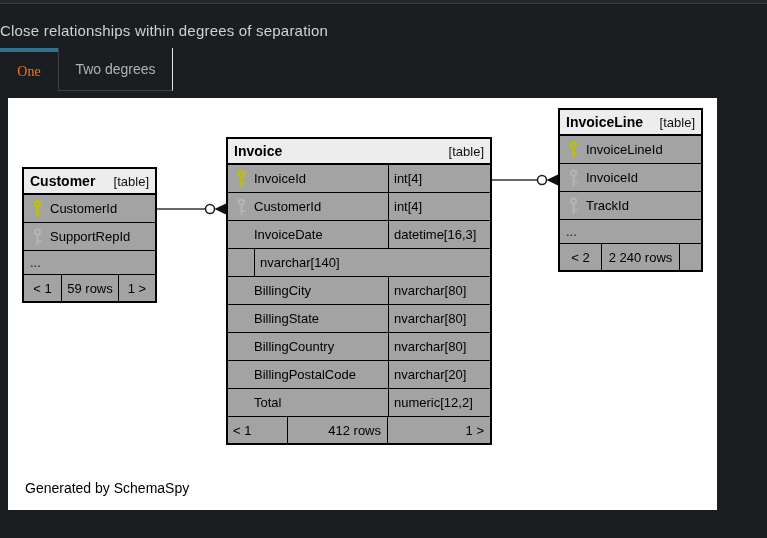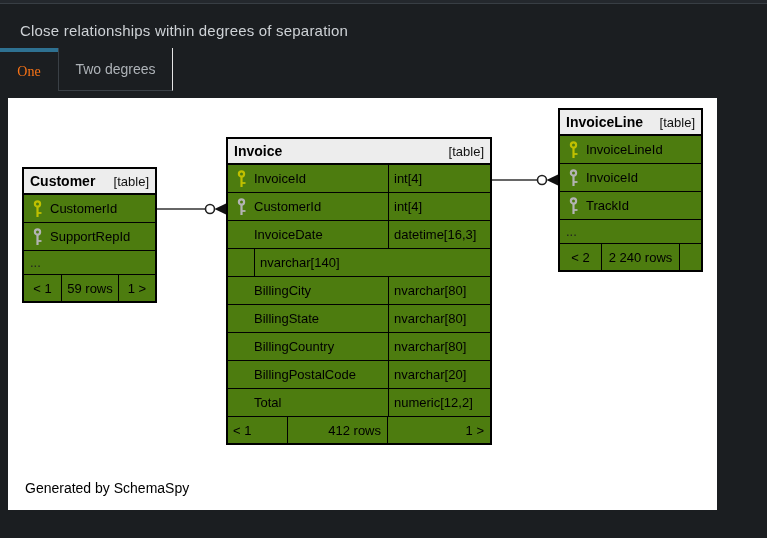--- a/index.html
+++ b/index.html
@@ -7,21 +7,21 @@
   body {
     background:#1b1e21;
     font-family:"Liberation Sans", sans-serif;
     position:relative;
     overflow:hidden;
   }
   .topstrip {
     height:4px; background:#24282d; border-bottom:1px solid #383e44;
   }
   .page-title {
-    color:#ced2d6; font-size:15px; padding:18px 0 0 20px; letter-spacing:.2px;
+    color:#ced2d6; font-size:15px; padding:18px 0 0 0; letter-spacing:.2px;
   }
   .tabbar {
     display:flex; align-items:stretch; margin-top:9px; height:43px;
   }
   .tab {
     display:flex; align-items:center; justify-content:center;
     font-size:14px; cursor:pointer;
   }
   .tab.active {
     width:58px; border-top:4px solid #2e7191; color:#f97316;font-family:Liberation Serif, serif;
@@ -29,21 +29,21 @@
   .tab.inactive {
     width:115px; color:#aeb3b8;
     border-left:1px solid #3a4046; border-right:1px solid #e5e5e5; border-bottom:1px solid #3a4046;
   }
   .canvas {
     position:absolute; left:8px; top:98px; width:709px; height:412px;
     background:#ffffff; color:#000;
   }
   .connectors { position:absolute; left:0; top:0; pointer-events:none; }
   .dtable {
-    position:absolute; background:#4d7c0f; border:2px solid #000;
+    position:absolute; background:#a3a3a3; border:2px solid #000;
     font-size:13px; color:#000;
   }
   .thead {
     height:26px; background:#ededed; border-bottom:2px solid #000;
     display:flex; justify-content:space-between; align-items:center; padding:0 6px;
   }
   .tname { font-weight:bold; font-size:14px; }
   .ttag  { font-size:13px; color:#111; }
   .trow {
     height:28px; border-bottom:1px solid #000;

